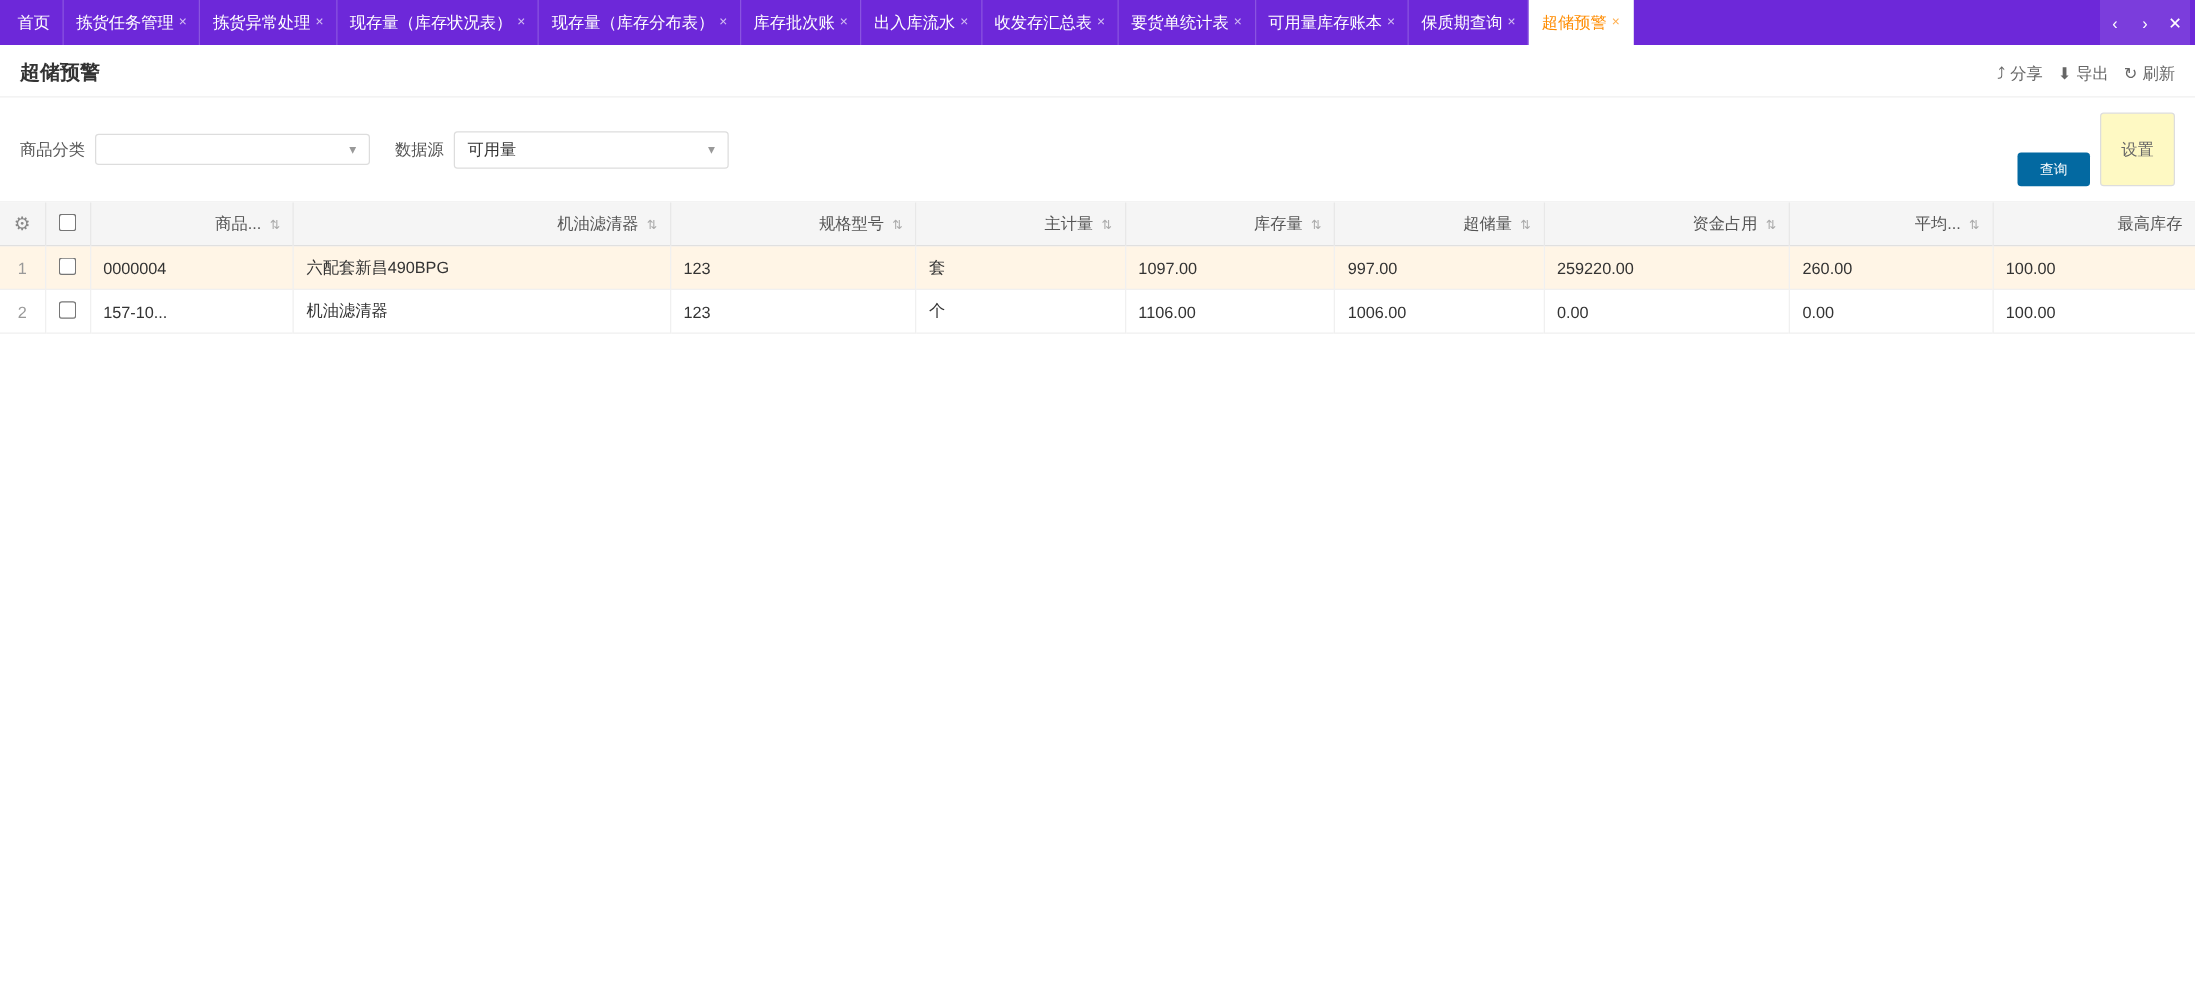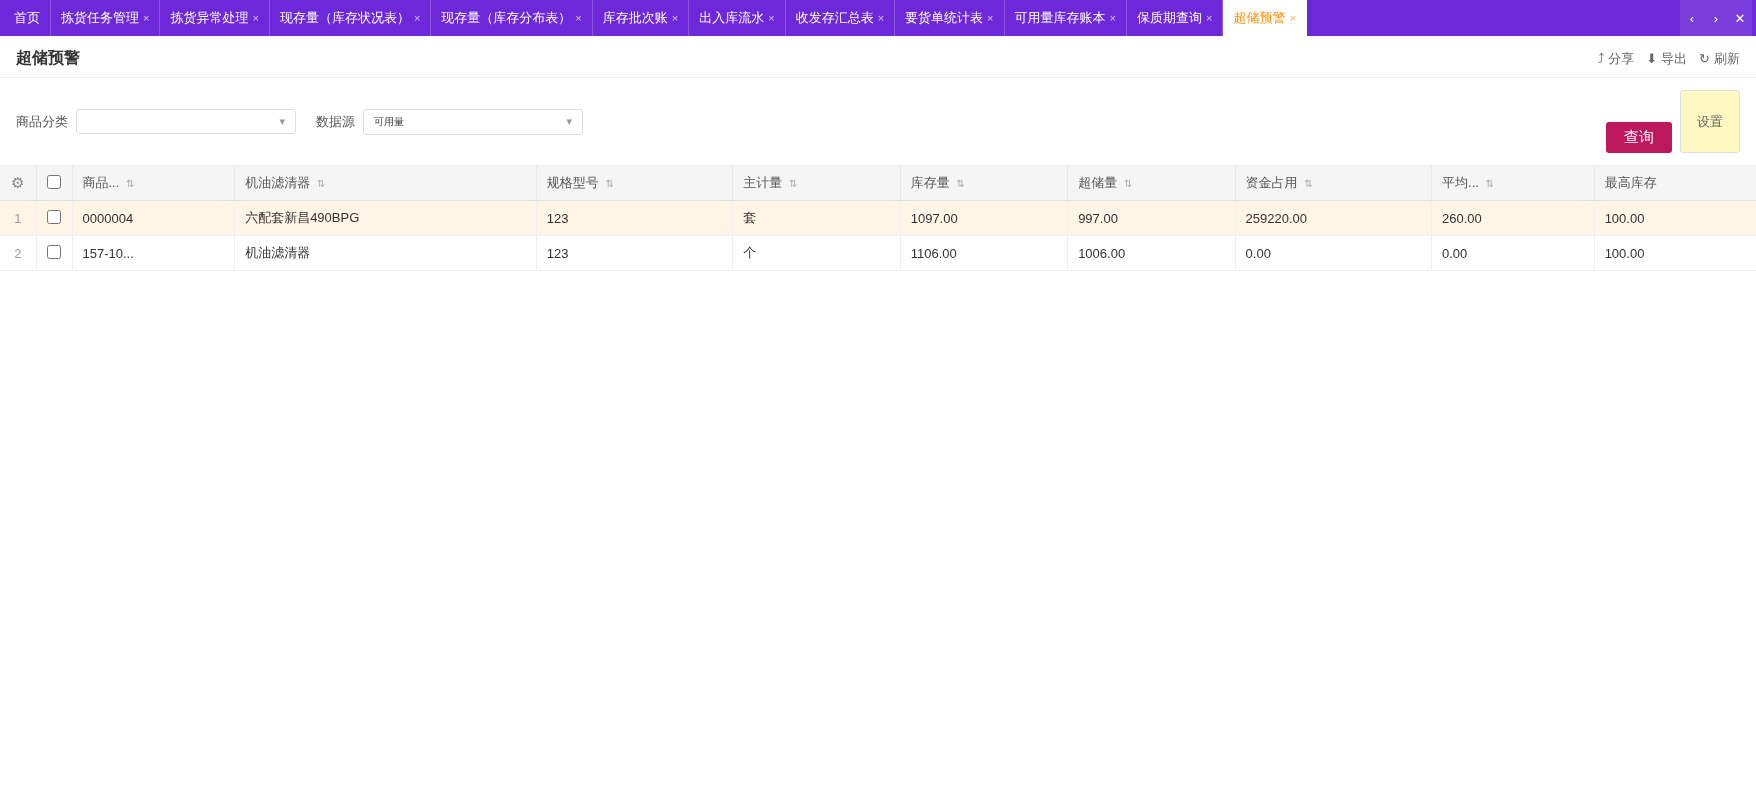--- a/index.html
+++ b/index.html
@@ -106,40 +106,40 @@
       border: 1px solid #ddd;
       border-radius: 3px;
       padding: 5px 10px;
       min-width: 220px;
       background: #fff;
       cursor: pointer;
       justify-content: space-between;
     }
     .filter-select .select-value {
       color: #999;
-      font-size: 10px;
+      font-size: 13px;
     }
     .filter-select .chevron {
       color: #999;
       font-size: 11px;
       margin-left: 8px;
     }
     .filter-actions {
       margin-left: auto;
       display: flex;
       gap: 8px;
     }
     .btn-query {
-      background: #be185d;
+      background: #0369a1;
       color: #fff;
       border: none;
       border-radius: 3px;
       padding: 6px 18px;
       cursor: pointer;
-      font-size: 15px;
+      font-size: 11px;
       margin-top: 32px;
     }
     .btn-settings {
       background: #fef9c3;
       color: #666;
       border: 1px solid #ddd;
       border-radius: 3px;
       padding: 5px 16px;
       cursor: pointer;
       font-size: 13px;
@@ -153,21 +153,21 @@
       width: 100%;
       border-collapse: collapse;
       font-size: 13px;
     }
     thead tr {
       background: #f5f5f5;
       border-bottom: 1px solid #e0e0e0;
     }
     thead th {
       padding: 8px 10px;
-      text-align: left;
+      text-align: right;
       font-weight: normal;
       color: #555;
       border-right: 1px solid #e8e8e8;
       white-space: nowrap;
     }
     thead th:last-child { border-right: none; }
     thead th .sort-icon {
       display: inline-block;
       margin-left: 3px;
       color: #aaa;

